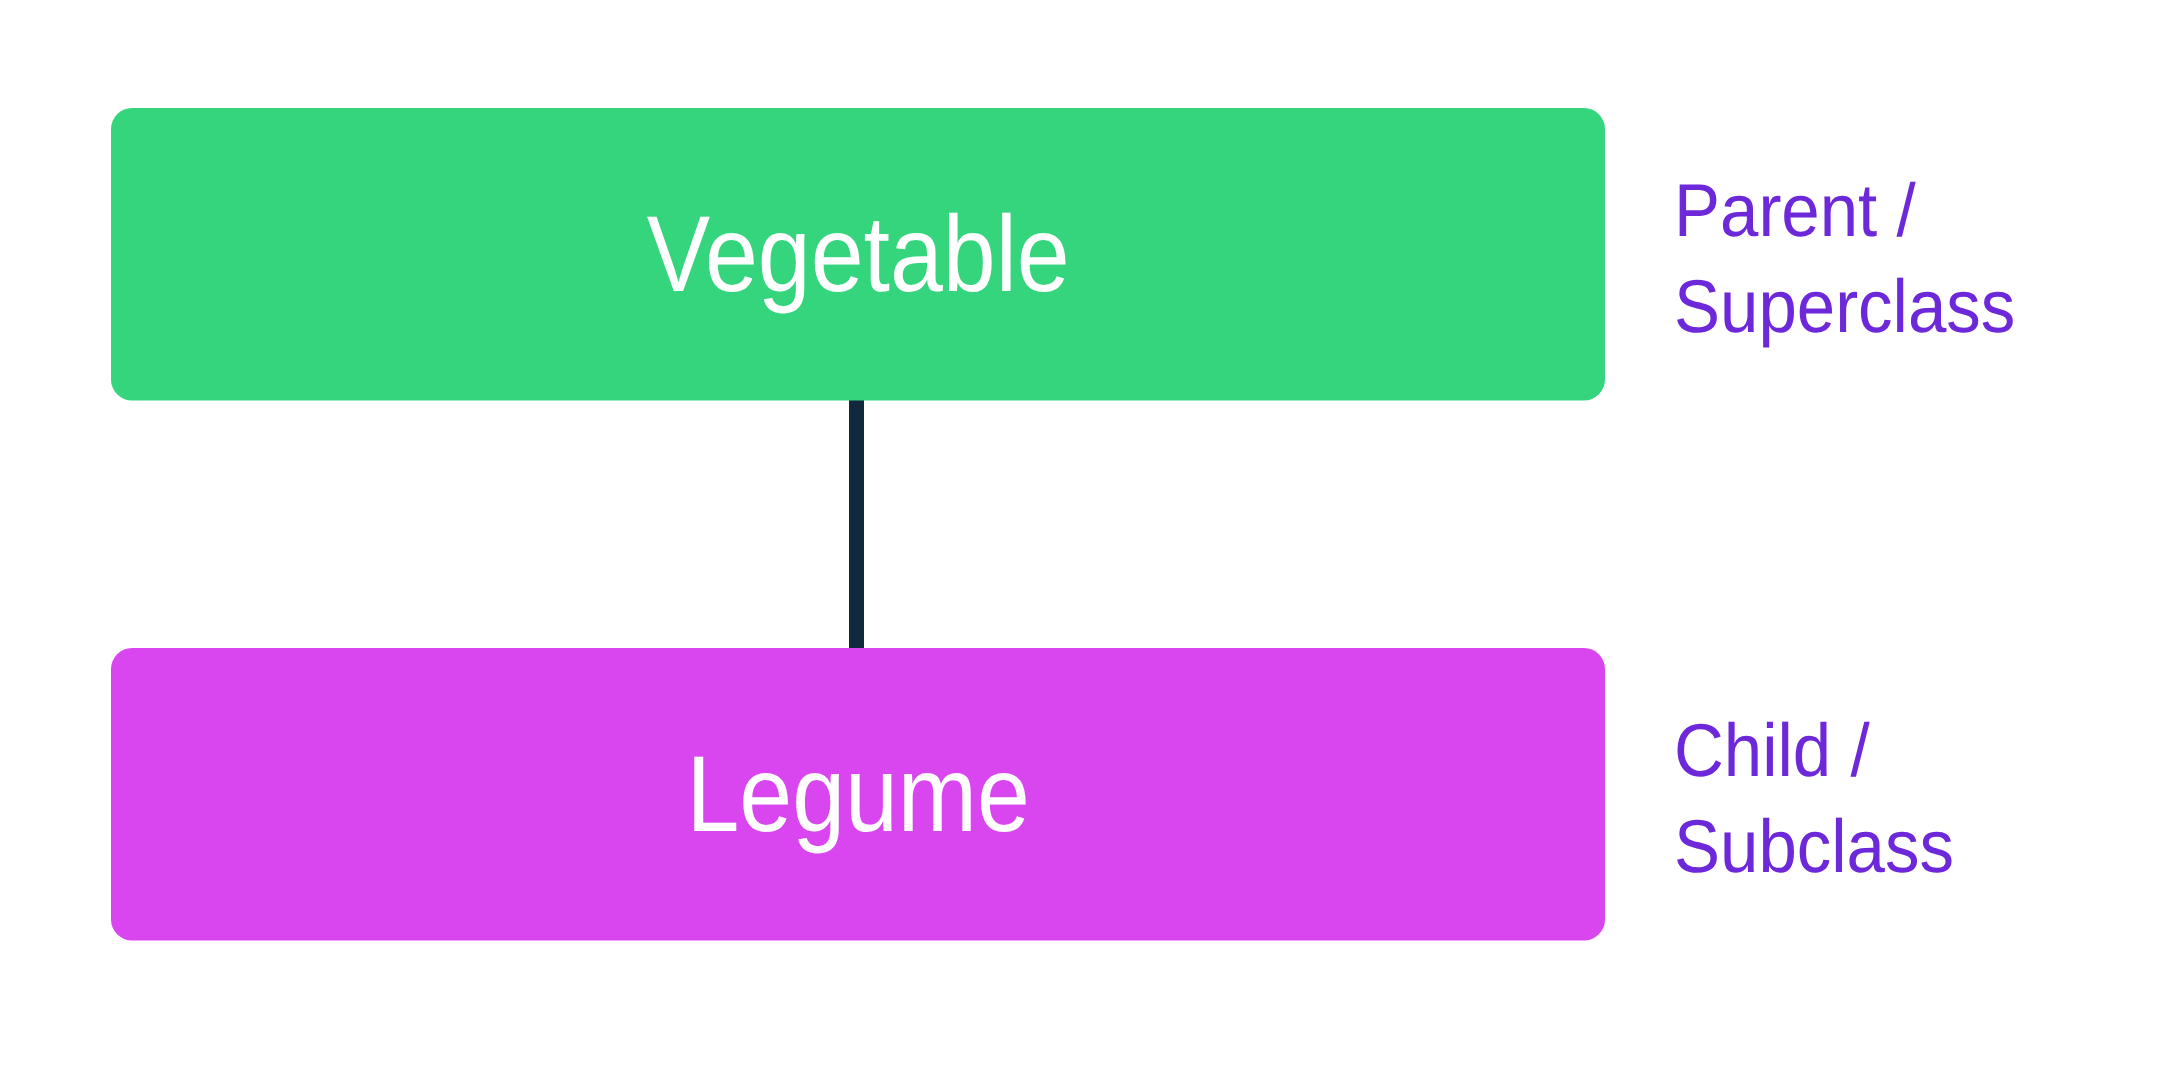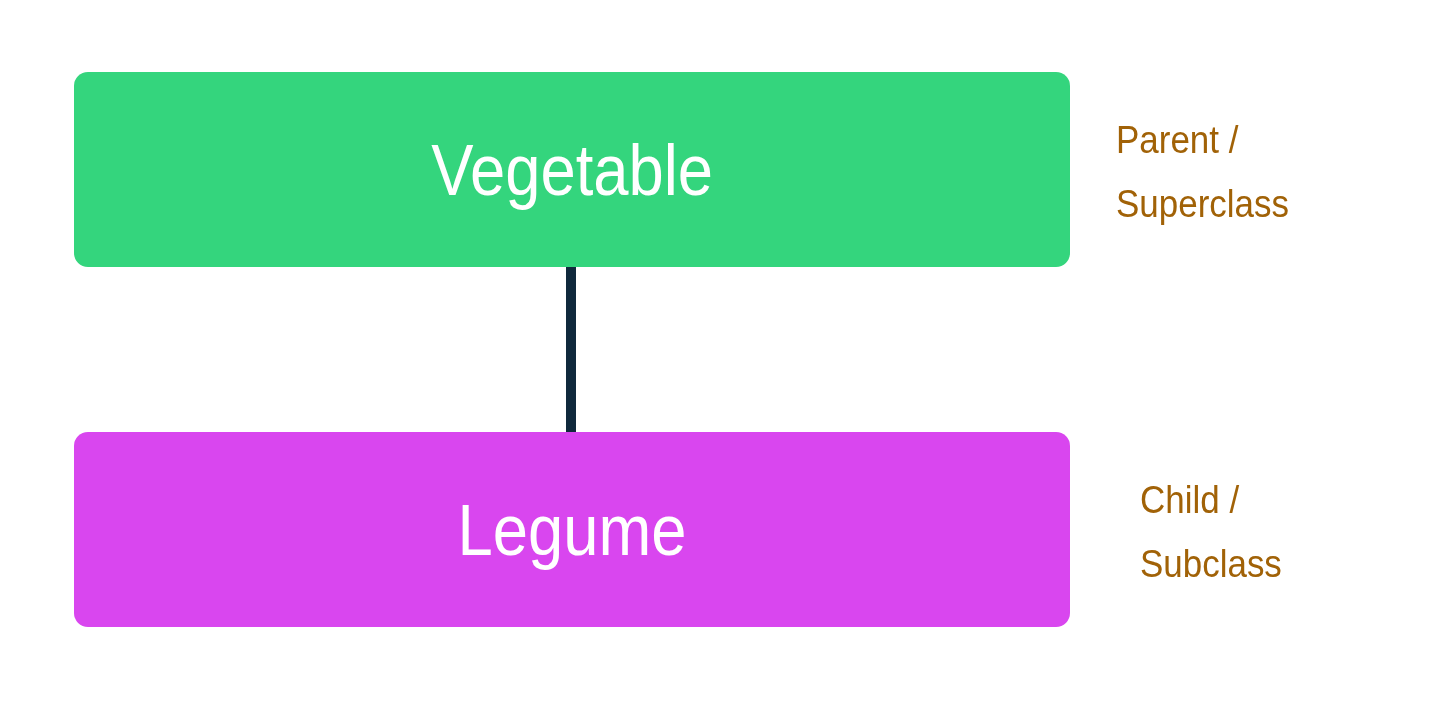--- a/index.html
+++ b/index.html
@@ -63,32 +63,32 @@
     transform: scaleX(0.88);
     transform-origin: center center;
   }
 
   
   .role-label {
     position: absolute;
     left: 1116px;
     font-family: "Liberation Sans Narrow", "Liberation Sans", "DejaVu Sans Condensed", "DejaVu Sans", sans-serif;
     font-stretch: condensed;
-    font-size: 38px;
+    font-size: 50px;
     line-height: 64px;
-    color: #a16207;
+    color: #6d28d9;
     white-space: nowrap;
   }
   .role-label .role-line {
     display: block;
     transform: scaleX(0.92);
     transform-origin: left center;
   }
   .role-label.parent-role { top: 108px; }
-  .role-label.child-role  { top: 468px; margin-left: 24px; }
+  .role-label.child-role  { top: 468px; }
 </style>
 </head>
 <body>
 
 <div class="canvas">
 
   <div class="connector"></div>
 
   <div class="class-box parent">
     <span class="class-label">Vegetable</span>

